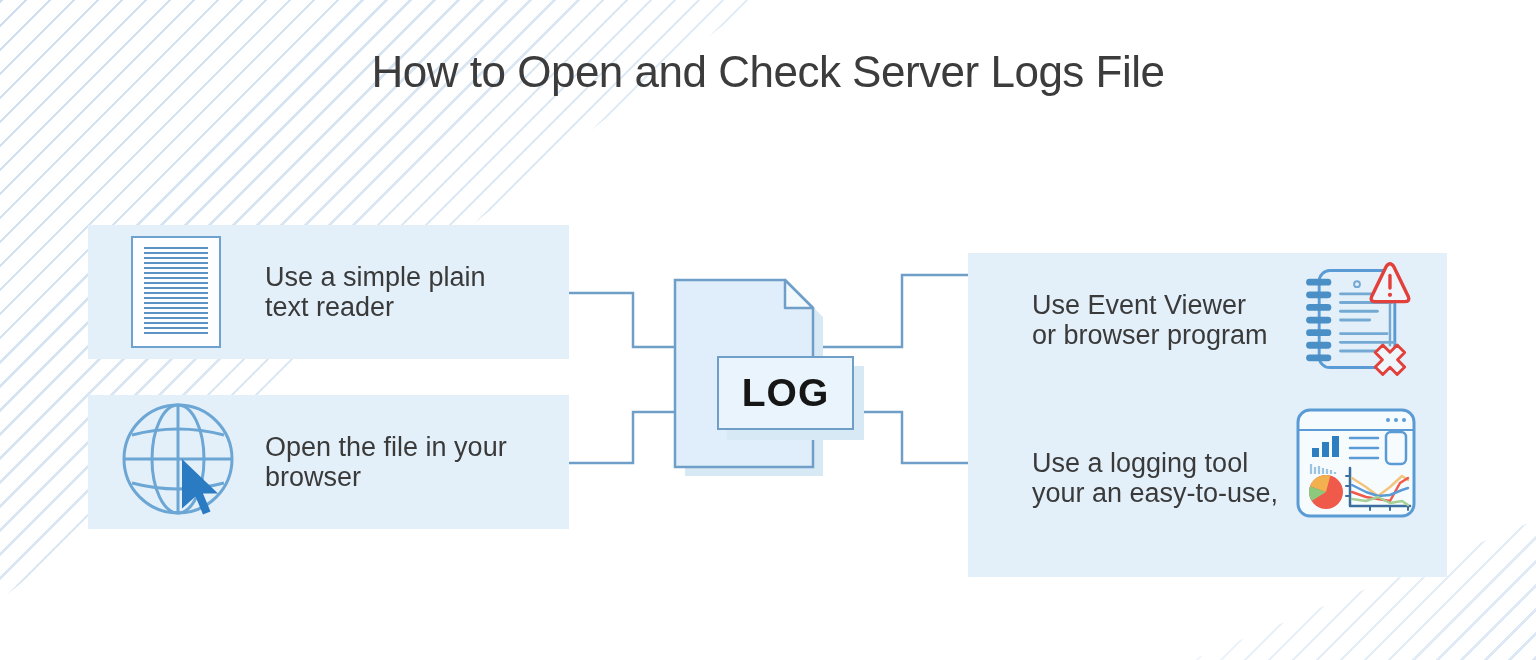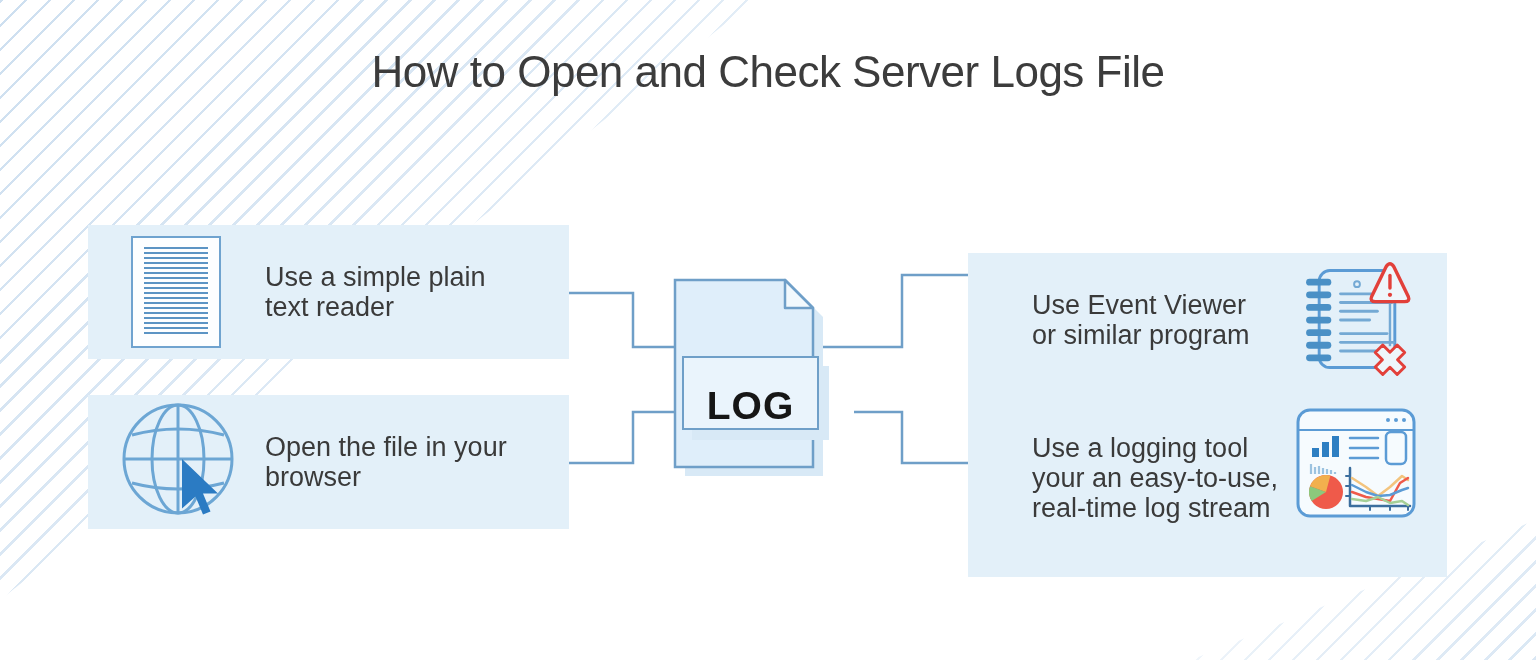--- a/index.html
+++ b/index.html
@@ -60,24 +60,24 @@
   }
   .doc-icon .doc-lines {
     position:absolute; left:11px; right:11px; top:9px; bottom:9px;
     background:repeating-linear-gradient(180deg,#5b94c4 0 2px, rgba(0,0,0,0) 2px 5px);
   }
 
   
   .mid-svg { position:absolute; left:0; top:0; width:1536px; height:660px; z-index:2; }
 
   .log-label-box {
-    position:absolute; left:682px; top:356px; width:137px; height:74px;
+    position:absolute; left:717px; top:356px; width:137px; height:74px;
     background:#eaf4fc; border:2.5px solid #6f9fc8;
     box-shadow:10px 10px 0 #d8e9f6;
-    display:flex; align-items:flex-end; justify-content:center;
+    display:flex; align-items:center; justify-content:center;
     z-index:3;
   }
   .log-label-box .log-text {
     font-size:39px; font-weight:bold; color:#161616; letter-spacing:1px;
   }
 </style>
 </head>
 <body>
 
 <div class="canvas">
@@ -129,21 +129,21 @@
     </svg>
     <div class="txt">
       <span>Open the file in your</span>
       <span>browser</span>
     </div>
   </div>
 
   <div class="step-box box-tr">
     <div class="txt">
       <span>Use Event Viewer</span>
-      <span>or similar program</span>
+      <span>or browser program</span>
     </div>
     <svg class="icon-abs" style="left:330px;top:4px" width="118" height="128" viewBox="0 0 118 132">
       <line x1="93" y1="44" x2="93" y2="92" stroke="#74a9d4" stroke-width="2.5"></line>
       <rect x="20" y="14" width="78" height="100" rx="11" fill="none" stroke="#5b9bd5" stroke-width="3"></rect>
       <g stroke="#4a90c6" stroke-width="7" stroke-linecap="round">
         <line x1="10" y1="26" x2="29" y2="26"></line>
         <line x1="10" y1="39" x2="29" y2="39"></line>
         <line x1="10" y1="52" x2="29" y2="52"></line>
         <line x1="10" y1="65" x2="29" y2="65"></line>
         <line x1="10" y1="78" x2="29" y2="78"></line>
@@ -166,21 +166,20 @@
         <circle cx="93" cy="39" r="2.2" fill="#e2403a"></circle>
       </g>
       <path transform="translate(93,106) rotate(45)" d="M-16,-5.5 L-5.5,-5.5 L-5.5,-16 L5.5,-16 L5.5,-5.5 L16,-5.5 L16,5.5 L5.5,5.5 L5.5,16 L-5.5,16 L-5.5,5.5 L-16,5.5 Z" fill="#eef6fb" stroke="#e2403a" stroke-width="3" stroke-linejoin="round"></path>
     </svg>
   </div>
 
   <div class="step-box box-br">
     <div class="txt">
       <span>Use a logging tool</span>
       <span>your an easy-to-use,</span>
-      <span>real-time log stream</span>
     </div>
     <svg class="icon-abs" style="left:328px;top:30px" width="120" height="110" viewBox="0 0 120 110">
       <rect x="2" y="2" width="116" height="106" rx="12" fill="#f6fbfe" stroke="#5b9bd5" stroke-width="3"></rect>
       <line x1="2" y1="22" x2="118" y2="22" stroke="#5b9bd5" stroke-width="2"></line>
       <g fill="#5b9bd5">
         <circle cx="92" cy="12" r="2"></circle>
           <circle cx="100" cy="12" r="2"></circle>
           <circle cx="108" cy="12" r="2"></circle>
       </g>
       <g fill="#2e7fc2">

